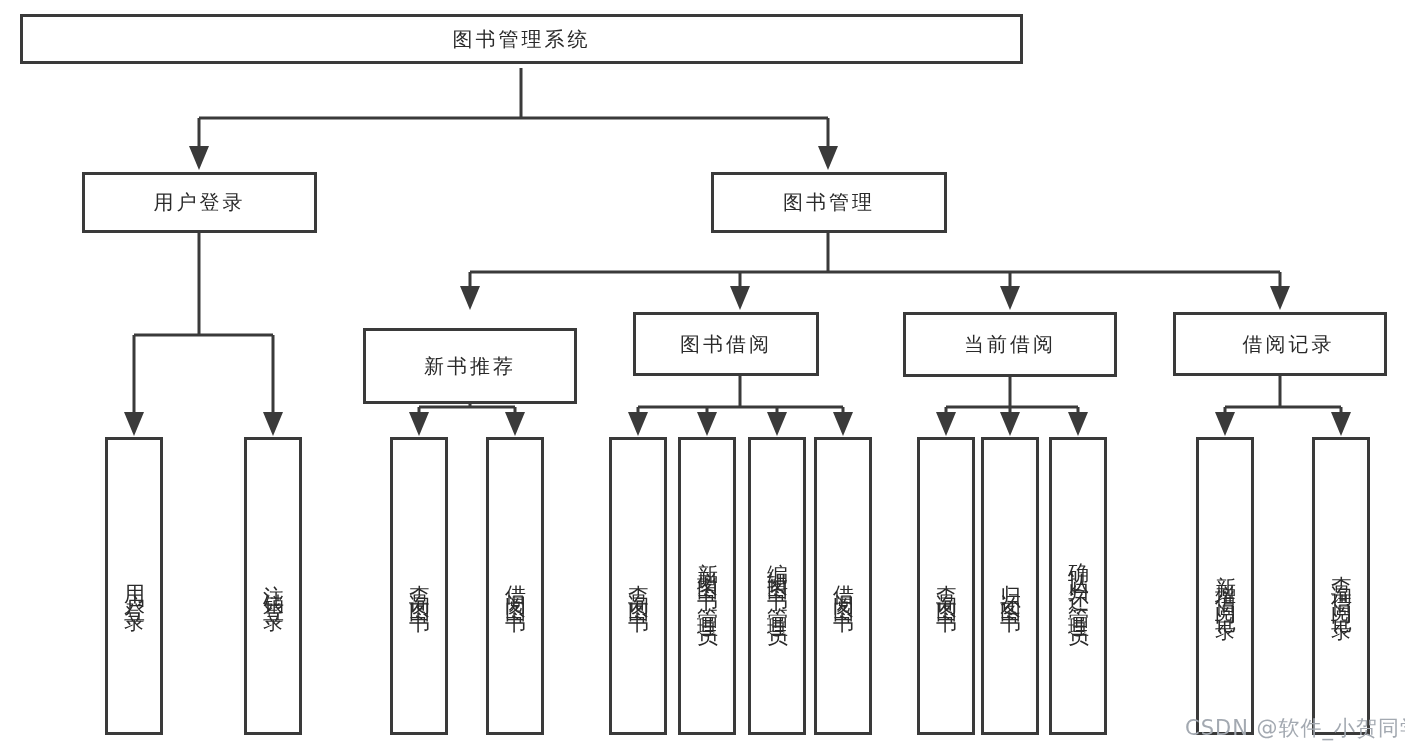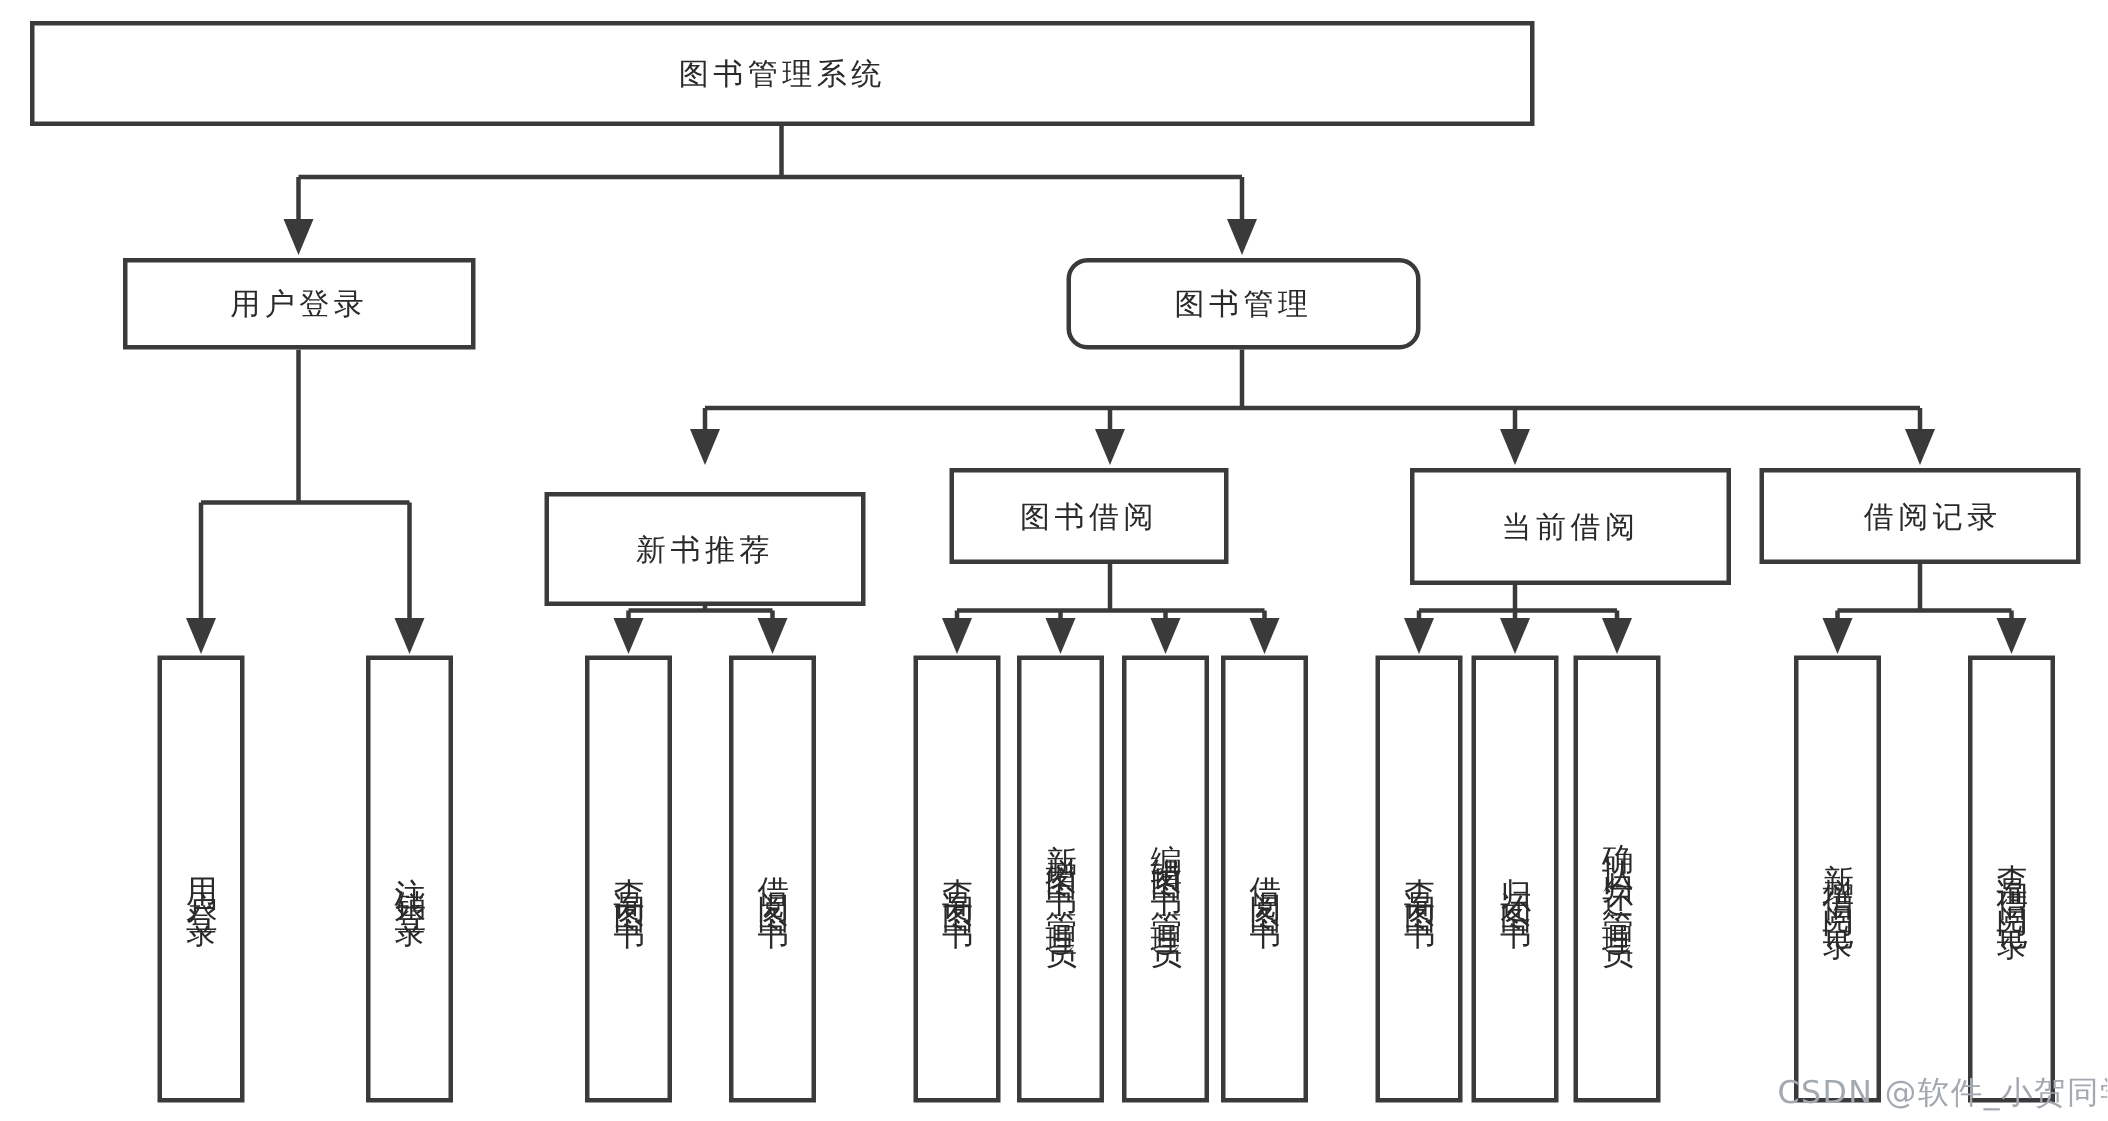--- a/index.html
+++ b/index.html
@@ -96,38 +96,38 @@
       <polygon points="1000,412 1020,412 1010,436"></polygon>
       <polygon points="1068,412 1088,412 1078,436"></polygon>
     </g>
     <g>
       <path d="M1280 376 V407 M1225 407 H1341 M1225 407 V412 M1341 407 V412"></path>
       <polygon points="1215,412 1235,412 1225,436"></polygon>
       <polygon points="1331,412 1351,412 1341,436"></polygon>
     </g>
   </svg>
 
-  <div class="node h-node" style="left:20px; top:14px; width:1003px; height:70px;">
+  <div class="node h-node" style="left:20px; top:14px; width:1003px; height:50px;">
     <span>图书管理系统</span>
   </div>
 
   <div class="node h-node" style="left:82px; top:172px; width:235px; height:61px;">
     <span>用户登录</span>
   </div>
-  <div class="node h-node" style="left:711px; top:172px; width:236px; height:61px;border-radius:14px;">
+  <div class="node h-node" style="left:711px; top:172px; width:236px; height:61px;">
     <span>图书管理</span>
   </div>
 
   <div class="node h-node" style="left:363px; top:328px; width:214px; height:76px;text-align:center;">
     <span>新书推荐</span>
   </div>
   <div class="node h-node" style="left:633px; top:312px; width:186px; height:64px;">
     <span>图书借阅</span>
   </div>
-  <div class="node h-node" style="left:903px; top:312px; width:214px; height:78px;margin-left:37px;">
+  <div class="node h-node" style="left:903px; top:312px; width:214px; height:65px;">
     <span>当前借阅</span>
   </div>
   <div class="node h-node" style="left:1173px; top:312px; width:214px; height:64px;padding-left:17px;">
     <span>借阅记录</span>
   </div>
 
   <div class="node leaf" style="left:105px; top:437px; width:58px; height:298px;">
     <span>用户登录</span>
   </div>
   <div class="node leaf" style="left:244px; top:437px; width:58px; height:298px;">

